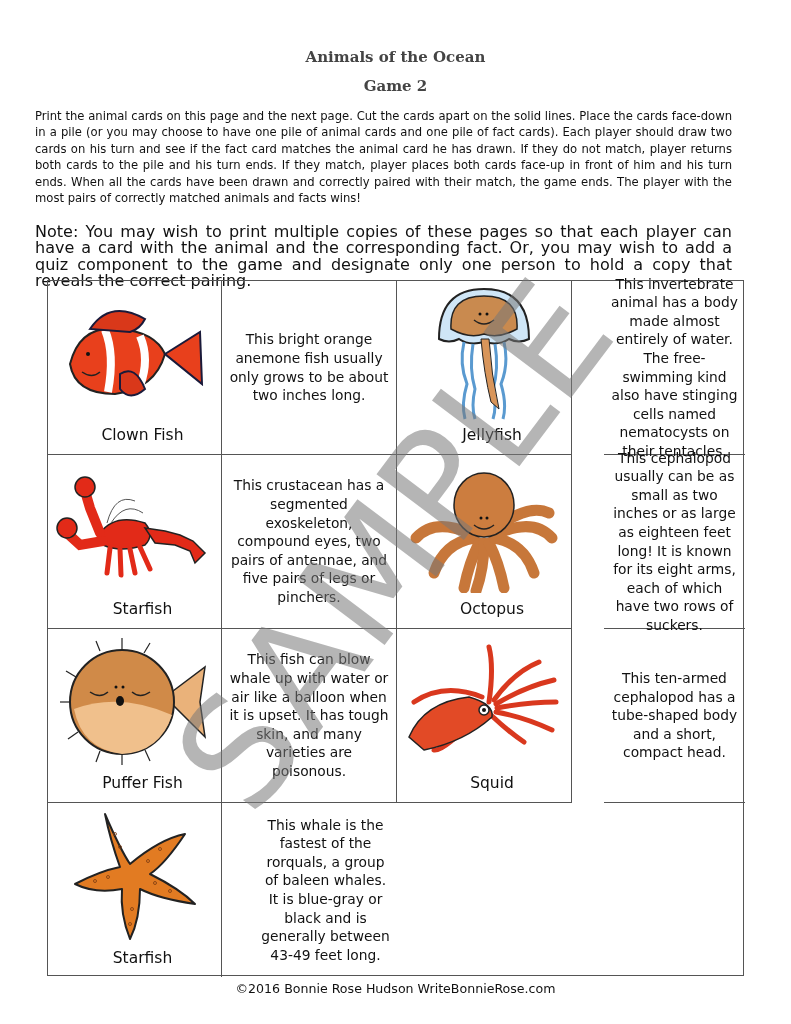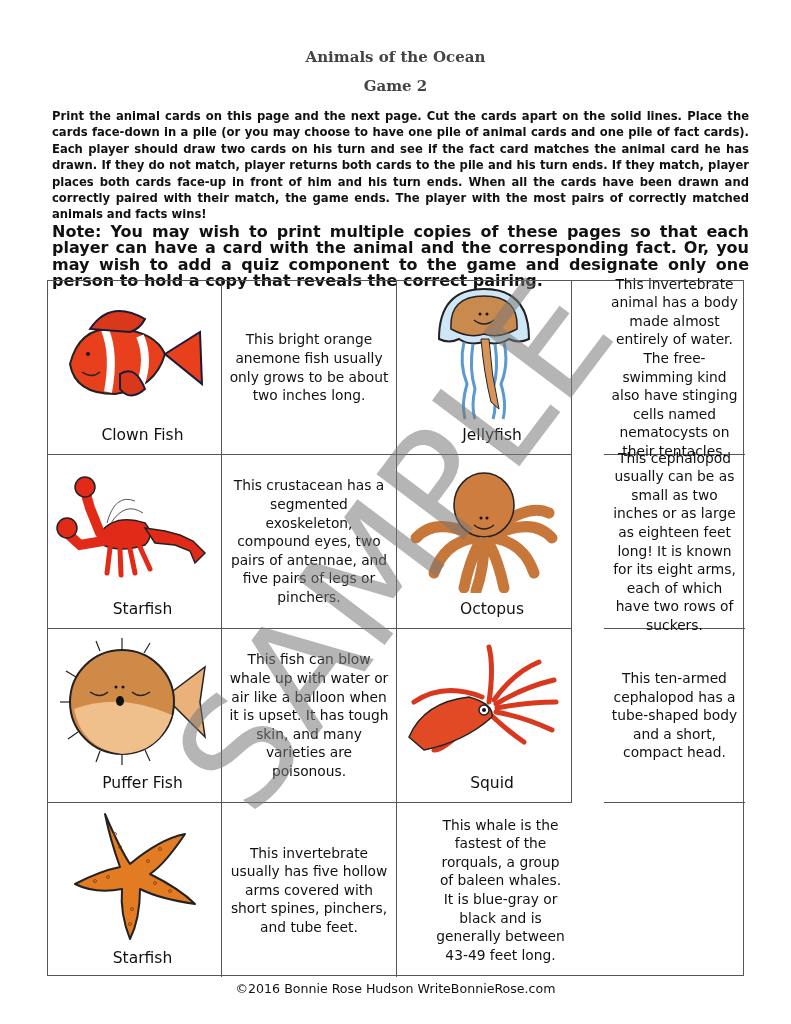--- a/index.html
+++ b/index.html
@@ -1,20 +1,20 @@
 <!DOCTYPE html>
 <html><head>
 <meta charset="utf-8">
 <style>
   html, body { margin: 0; padding: 0; background: #ffffff; }
   body { width: 791px; height: 1024px; position: relative; overflow: hidden; font-family: "DejaVu Sans", sans-serif; color: #1a1a1a; }
   .title { position: absolute; left: 0; width: 791px; text-align: center; font-family: "DejaVu Serif", serif; font-weight: bold; color: #444; font-size: 15px; }
   #t1 { top: 48px; }
   #t2 { top: 77px; }
-  .para { position: absolute; left: 52px; width: 697px; font-size: 11.6px; line-height: 16.4px; text-align: justify; color: #111; font-weight: bold; }
+  .para { position: absolute; left: 35px; width: 697px; font-size: 11.6px; line-height: 16.4px; text-align: justify; color: #111; }
   #instr { top: 108px; }
   #note { top: 224px; font-size: 16px; line-height: 16.4px; }
   .grid { position: absolute; left: 47px; top: 280px; width: 697px; height: 696px; border: 1.5px solid #555; box-sizing: border-box; display: grid; grid-template-columns: 174px 175px 175px 173px; grid-template-rows: 174px 174px 174px 174px; }
   .cell { border-right: 1.5px solid #555; border-bottom: 1.5px solid #555; box-sizing: border-box; position: relative; }
   .cell.c4 { border-right: none; margin-left: 32px; }
   .cell.r4 { border-bottom: none; }
   .animal-img { position: absolute; left: 0; right: 0; top: 8px; height: 130px; display: flex; align-items: center; justify-content: center; }
   .animal-name { position: absolute; left: 16px; right: 0; bottom: 10px; text-align: center; font-size: 15.5px; color: #111; }
   .fact { position: absolute; inset: 0; display: flex; align-items: center; justify-content: center; text-align: center; font-size: 13.8px; line-height: 18.6px; padding: 0 6px; color: #111; }
   .footer { position: absolute; top: 981px; left: 0; width: 791px; text-align: center; font-size: 12.6px; color: #111; }
@@ -187,23 +187,20 @@
             <circle cx="85" cy="74" r="1.5"></circle>
           <circle cx="62" cy="100" r="1.5"></circle>
             <circle cx="60" cy="115" r="1.5"></circle>
           <circle cx="25" cy="72" r="1.5"></circle>
             <circle cx="38" cy="68" r="1.5"></circle>
         </g>
       </svg>
     </div>
     <div class="animal-name">Starfish</div>
   </div>
-  <div class="cell r4">
-    <div class="fact">This invertebrate usually has five hollow arms covered with short spines, pinchers, and tube feet.</div>
-  </div>
   <div class="cell c4 r4">
     <div class="fact">This whale is the fastest of the rorquals, a group of baleen whales. It is blue-gray or black and is generally between 43-49 feet long.</div>
   </div>
 </div>
 
 <div class="watermark">SAMPLE</div>
 
 <div class="footer">©2016 Bonnie Rose Hudson WriteBonnieRose.com</div>
 
 </body></html>

